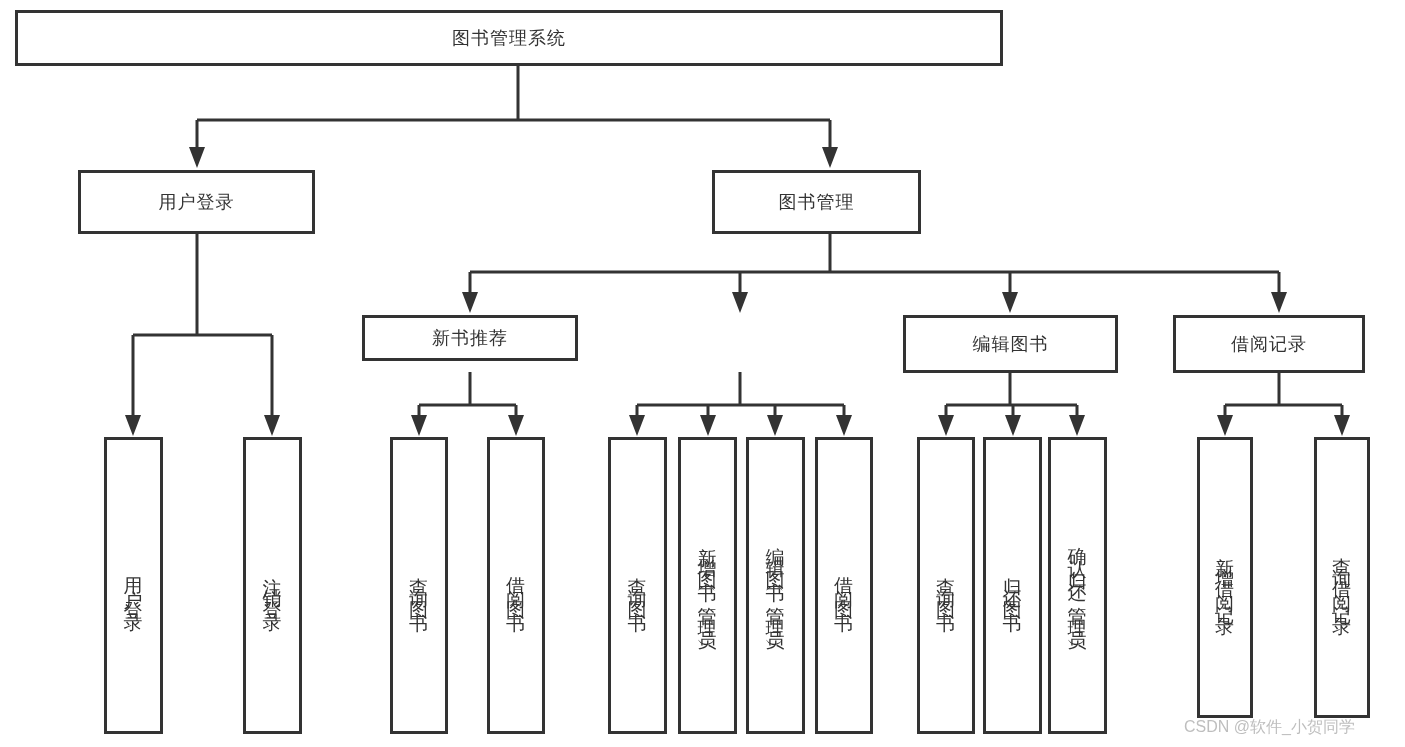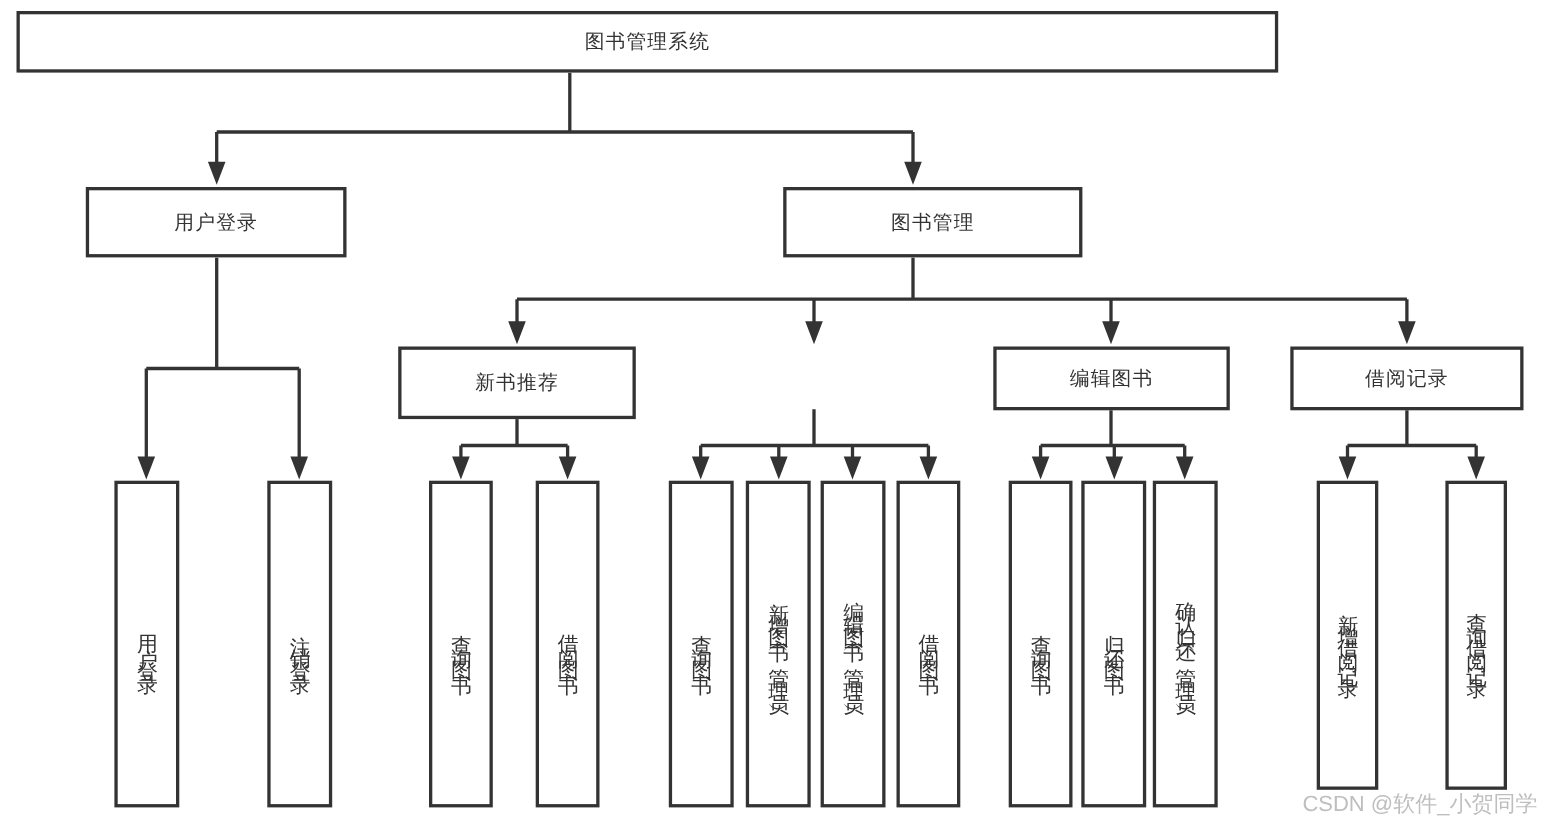--- a/index.html
+++ b/index.html
@@ -46,21 +46,21 @@
     text-orientation:mixed;
     font-size:19px;
     letter-spacing:12px;
     color:var(--text);
     line-height:1;
   }
   .watermark{
     position:absolute;
     left:1184px;top:717px;
     z-index:3;
-    font-size:20px;
+    font-size:16px;
     color:var(--watermark);
     opacity:0.92;
     white-space:nowrap;
   }
 </style>
 </head>
 <body>
 
 <div class="stage">
 
@@ -88,38 +88,38 @@
              M708 436 L700 415 L716 415 Z
              M775 436 L767 415 L783 415 Z
              M844 436 L836 415 L852 415 Z
              M946 436 L938 415 L954 415 Z
              M1013 436 L1005 415 L1021 415 Z
              M1077 436 L1069 415 L1085 415 Z
              M1225 436 L1217 415 L1233 415 Z
              M1342 436 L1334 415 L1350 415 Z"></path>
   </svg>
 
-  <div class="node" style="left:15px;top:10px;width:1147px;height:56px;">
+  <div class="node" style="left:15px;top:10px;width:988px;height:56px;">
     <span class="hlabel">图书管理系统</span>
   </div>
 
   <div class="node" style="left:78px;top:170px;width:237px;height:64px;">
     <span class="hlabel">用户登录</span>
   </div>
-  <div class="node" style="left:712px;top:170px;width:272px;height:64px;">
+  <div class="node" style="left:712px;top:170px;width:209px;height:64px;">
     <span class="hlabel">图书管理</span>
   </div>
 
-  <div class="node" style="left:362px;top:315px;width:216px;height:66px;">
+  <div class="node" style="left:362px;top:315px;width:216px;height:46px;">
     <span class="hlabel">新书推荐</span>
   </div>
   <div class="node" style="left:903px;top:315px;width:215px;height:58px;">
     <span class="hlabel">编辑图书</span>
   </div>
-  <div class="node" style="left:1173px;top:315px;width:212px;height:58px;">
+  <div class="node" style="left:1173px;top:315px;width:192px;height:58px;">
     <span class="hlabel">借阅记录</span>
   </div>
 
   <div class="leaf" style="left:104px;top:437px;width:59px;height:297px;">
     <span class="vlabel">用户登录</span>
   </div>
   <div class="leaf" style="left:243px;top:437px;width:59px;height:297px;">
     <span class="vlabel">注销登录</span>
   </div>
 

